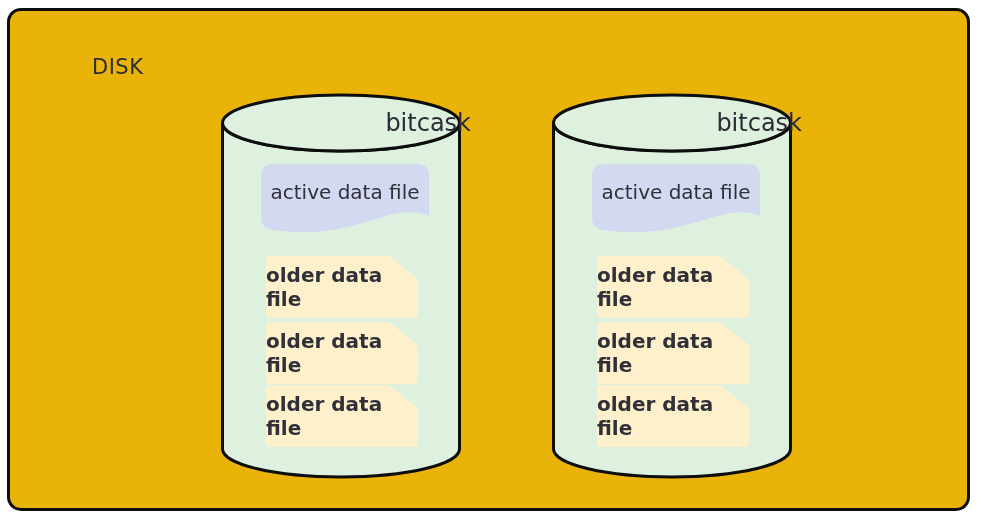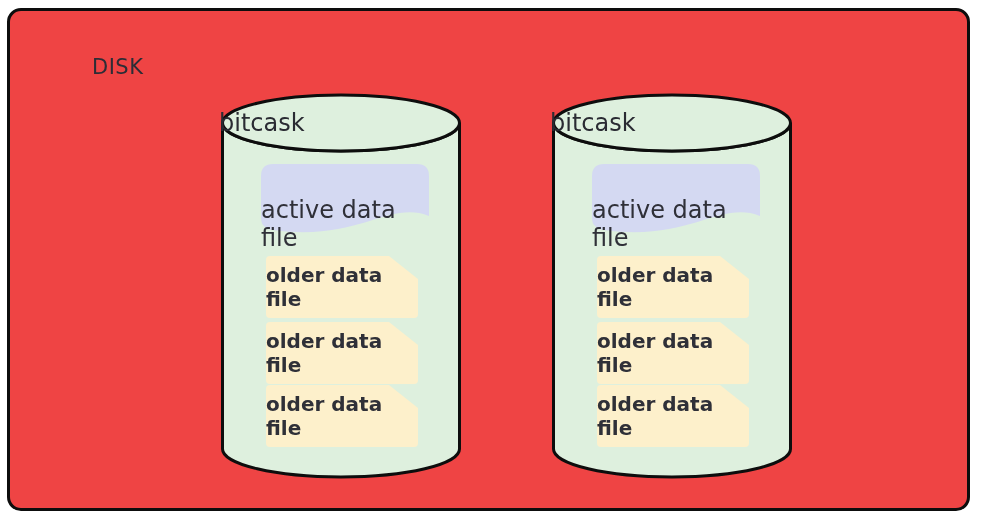--- a/index.html
+++ b/index.html
@@ -10,21 +10,21 @@
     background: #ffffff;
     font-family: "DejaVu Sans", "Liberation Sans", sans-serif;
     color: #2f3038;
     overflow: hidden;
   }
   .disk-box {
     position: absolute;
     left: 7px; top: 8px;
     width: 963px; height 503px;
     height: 503px;
-    background: #ef4444;
+    background: #eab308;
     border: 3px solid #0d0d0d;
     border-radius: 14px;
     box-sizing: border-box;
   }
   .disk-label {
     position: absolute;
     left: 82px; top: 44px;
     font-size: 21px;
     letter-spacing: 0.5px;
     color: #2c2d36;
@@ -36,40 +36,39 @@
     height: 396px;
   }
   .cylinder.c1 { left: 209px; }
   .cylinder.c2 { left: 540px; }
   .cylinder svg.cyl-shape {
     position: absolute;
     left: 0; top: 0;
   }
   .cyl-label {
     position: absolute;
-    left: 0; top: 17px;
+    left: 8px; top: 17px;
     width: 100%;
-    text-align: left;
+    text-align: right;
     font-size: 24px;
     color: #2a2b33;
   }
   .active-file {
     position: absolute;
     left: 42px; top: 72px;
     width: 168px; height: 76px;
   }
   .active-file svg { position: absolute; left: 0; top: 0; }
   .active-file .file-label {
     position: absolute;
     left: 0; top: 8px;
     width: 100%; height: 40px;
     display: flex; align-items: center; justify-content: center;
-    font-size: 24px;
+    font-size: 20px;
     color: #2f3038;
-    margin-top: 32px;
   }
   .older-file {
     position: absolute;
     left: 47px;
     width: 152px; height: 62px;
   }
   .older-file.o0 { top: 164px; }
   .older-file.o1 { top: 230px; }
   .older-file.o2 { top: 293px; }
   .older-file svg { position: absolute; left: 0; top: 0; }

